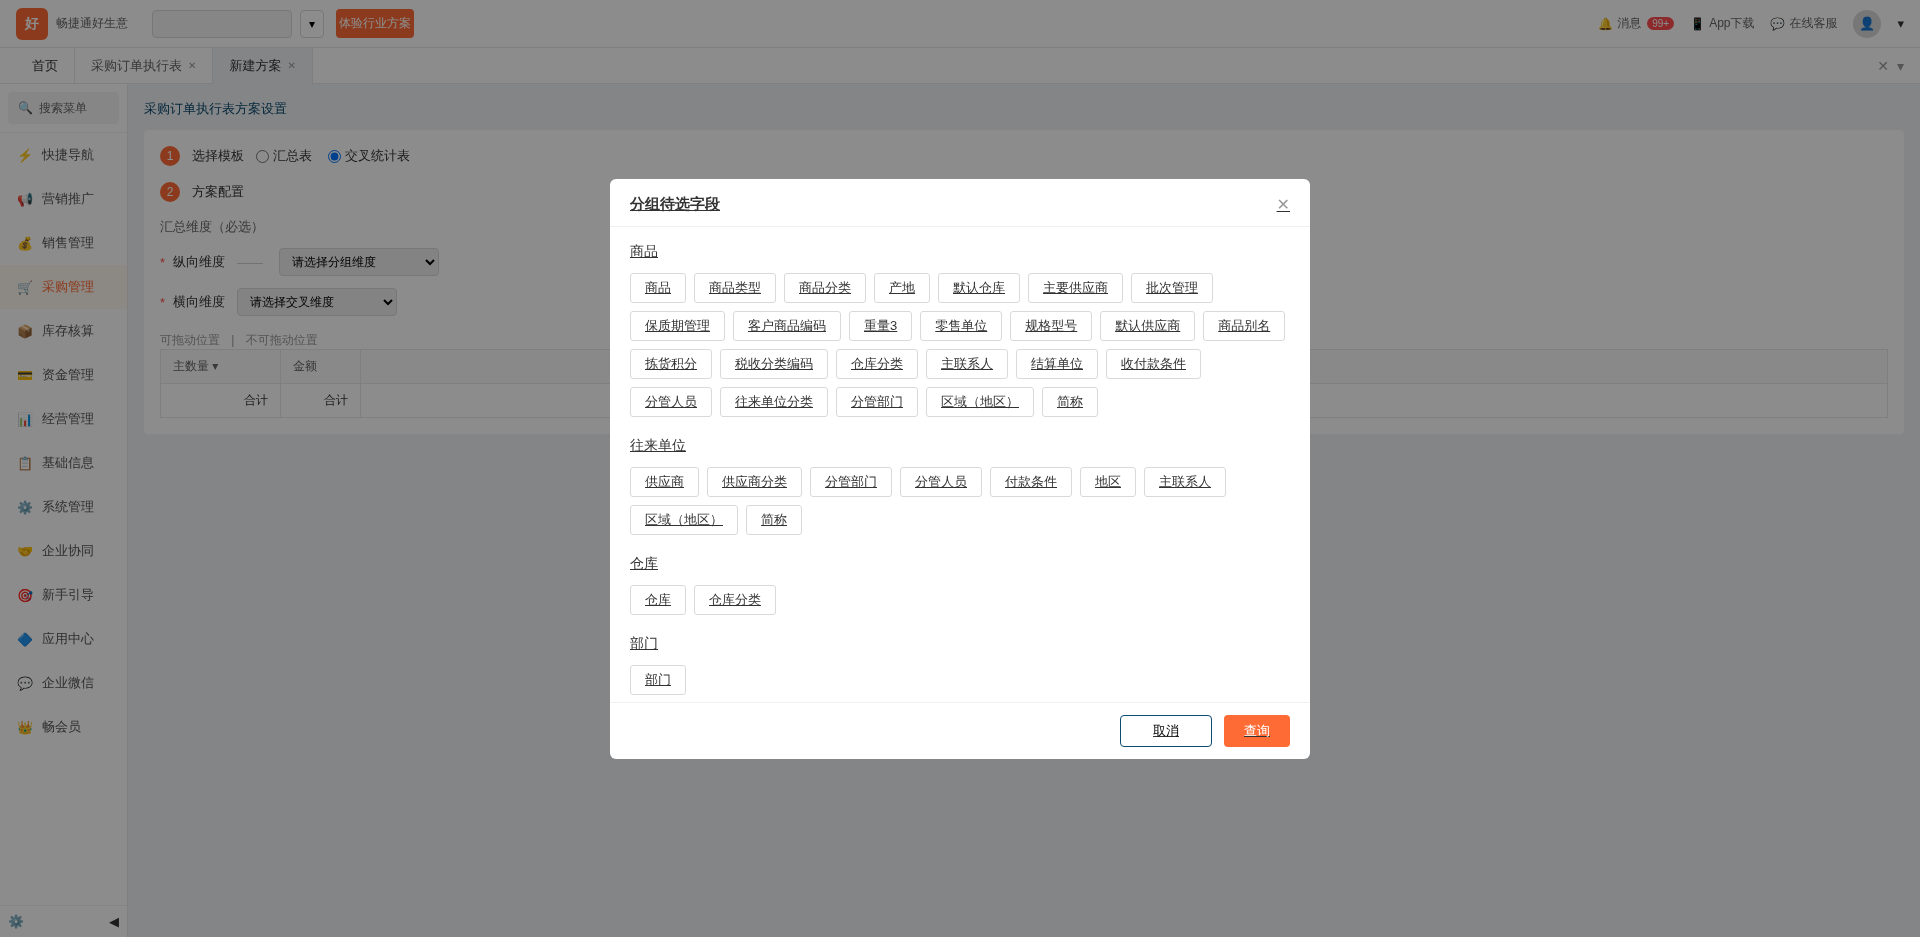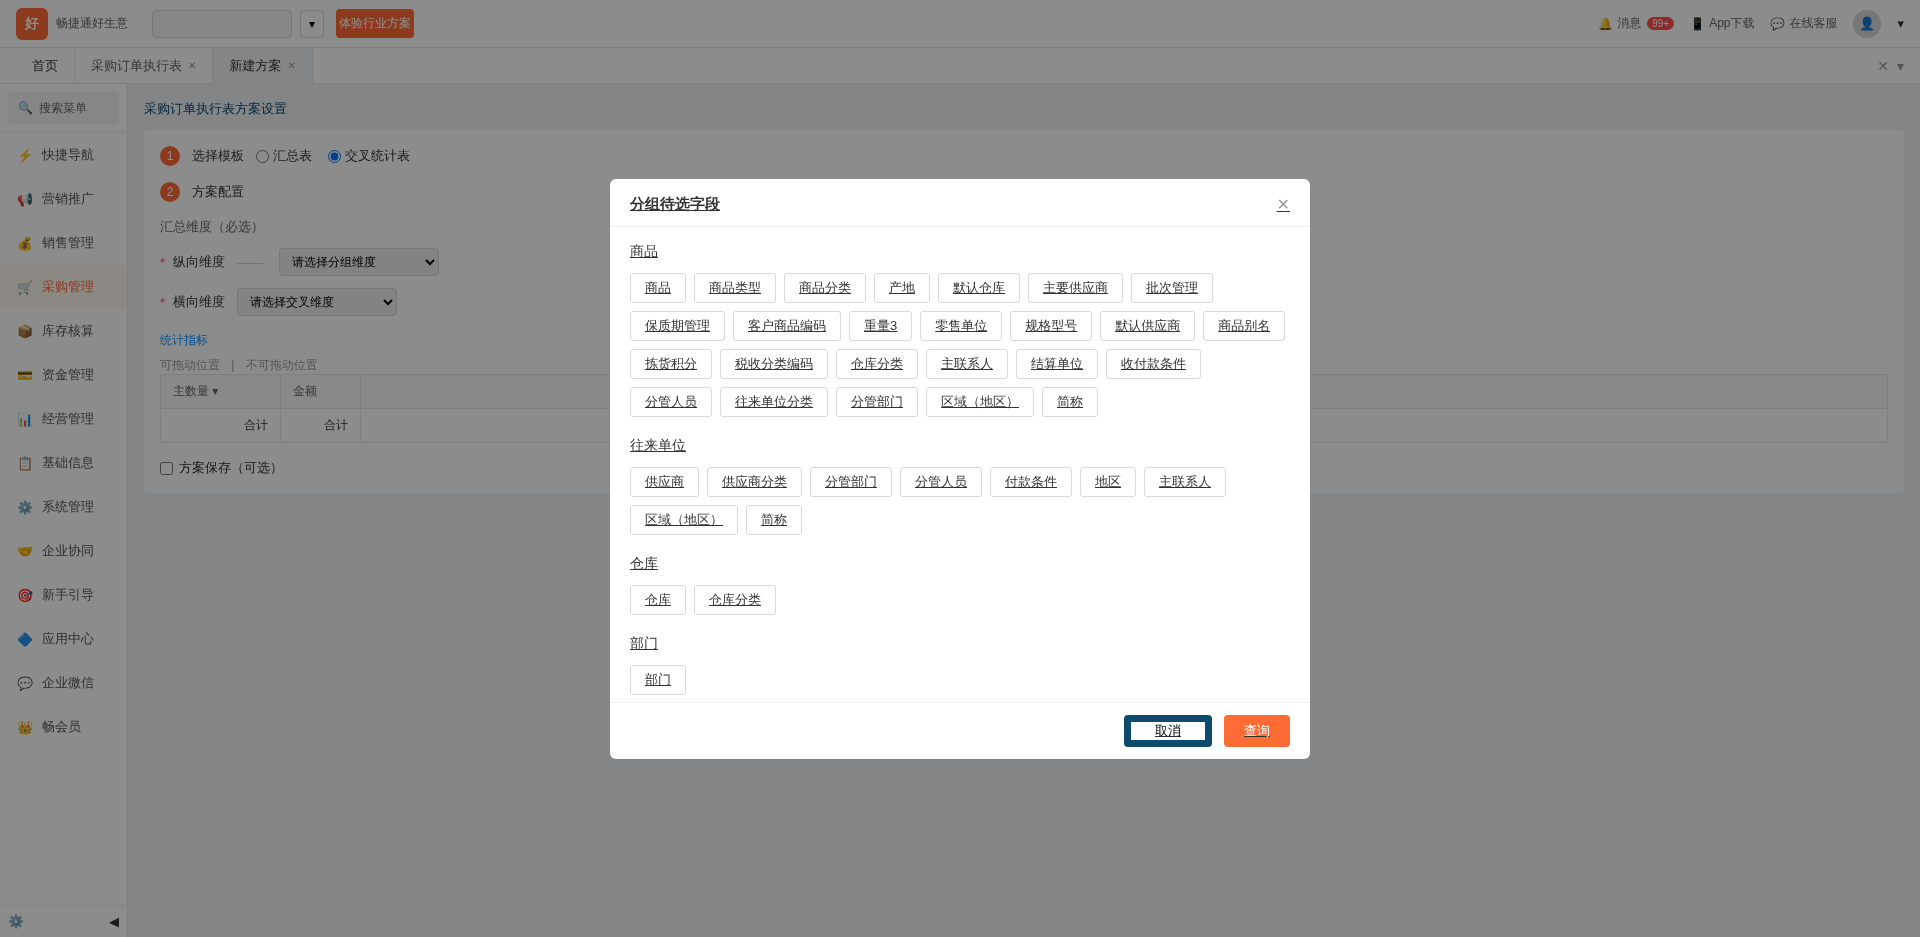--- a/index.html
+++ b/index.html
@@ -195,22 +195,22 @@
       padding: 5px 14px;
       border: 1px solid #d9d9d9;
       border-radius: 3px;
       font-size: 13px;
       color: #333;
       cursor: pointer;
       background: #fff;
       white-space: nowrap;
     }
     .btn-cancel {
-      height: 32px; padding: 0 24px;
-      border: 7px solid #0c4a6e; border-radius: 4px;
+      height: 32px; padding: 0 32px;
+      border: 1px solid #0c4a6e; border-radius: 4px;
       background: #fff; cursor: pointer; font-size: 13px;
     }
     .btn-confirm {
       height: 32px; padding: 0 20px;
       border: none; border-radius: 4px;
       background: #ff6b35; color: white; cursor: pointer; font-size: 13px;
     }
   </style>
 </head>
 <body>
@@ -376,45 +376,38 @@
       </div>
       <div class="form-row">
         <span style="color:#ff4d4f;">*</span>
         <span style="font-size:13px; margin-right:4px;">横向维度</span>
         <select class="form-select">
           <option>请选择交叉维度</option>
         </select>
       </div>
     </div>
     <div class="table-area">
-      <div class="indicator-label">统计指标</div>
       <div style="font-size:12px; color:#999; ">
         <span>可拖动位置</span>
         <span style="margin:0 8px;">|</span>
         <span>不可拖动位置</span>
       </div>
       <div class="table-header">
         <div class="th" style="width:120px;">
           <span>主数量</span>
           <span> ▾</span>
         </div>
         <div class="th" style="width:80px;">
           <span>金额</span>
         </div>
       </div>
       <div class="table-row-data">
         <div class="td" style="width:120px;">合计</div>
         <div class="td" style="width:80px;">合计</div>
       </div>
-    </div>
-    <div class="footer-bar">
-      <label class="footer-save">
-        <input type="checkbox" style="">
-        <span>方案保存（可选）</span>
-      </label>
     </div>
   </div>
 </div>
 
 <div class="overlay">
   <div class="modal">
     <div class="modal-header">
       <div class="modal-title">分组待选字段</div>
       <span class="modal-close">✕</span>
     </div>

